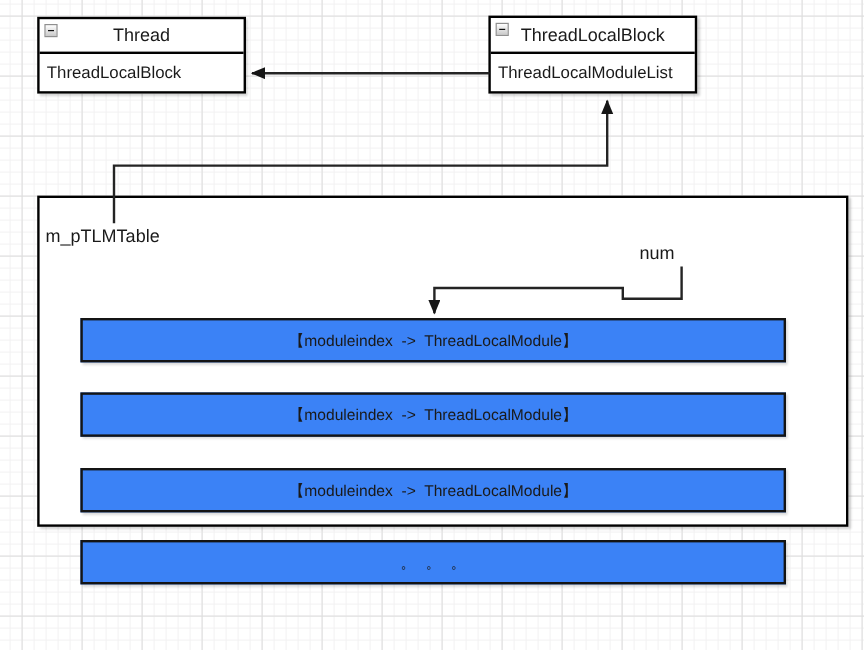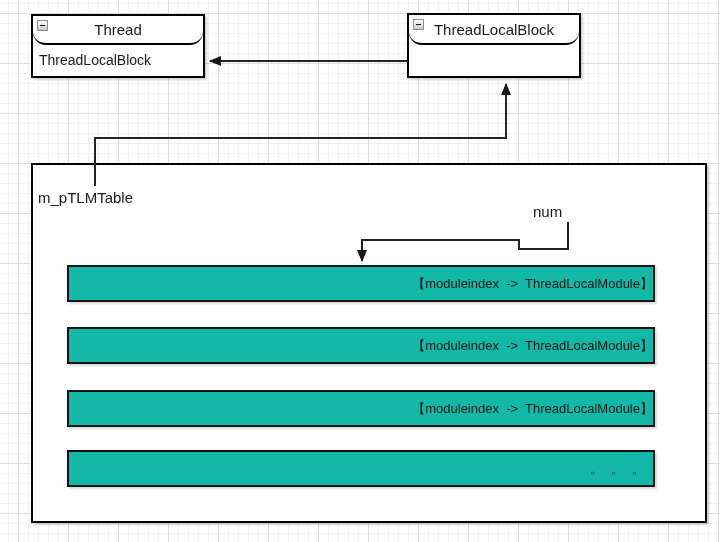--- a/index.html
+++ b/index.html
@@ -16,44 +16,44 @@
     background-size: 50px 50px, 50px 50px, 10px 10px, 10px 10px;
     background-position: 18px 0, 0 13px, 8px 0, 0 3px;
   }
   .uml-box {
     position: absolute; background: #fff; border: 2px solid #000;
     box-sizing: border-box; box-shadow: 2px 2px 2px rgba(0,0,0,0.18); z-index: 2;
   }
   .uml-header {
     position: relative; border-bottom: 2px solid #000; box-sizing: border-box;
     display: flex; align-items: center; justify-content: center;
-    font-size: 15px; white-space: pre; border-radius: 13px;
+    font-size: 15px; white-space: pre;
   }
   .minus-icon {
     position: absolute; left: 4px; top: 4px; width: 11px; height: 11px;
     border: 1px solid #8f8f8f; box-sizing: border-box;
     background: linear-gradient(#ffffff, #c9c9c9);
     display: flex; align-items: center; justify-content: center;
   }
   .minus-icon::after { content: ""; width: 5px; height: 1px; background: #111; }
   .uml-body {
     display: flex; align-items: center; padding-left: 6px;
     font-size: 14px; white-space: pre; height: 29px;
   }
   #thread-box { left: 31px; top: 14px; width: 174px; height: 64px; }
   #thread-box .uml-header { height: 29px; }
   #tlb-box { left: 407px; top: 13px; width: 174px; height: 65px; }
   #tlb-box .uml-header { height: 30px; }
-  #big-box { left: 31px; top: 163px; width: 676px; height: 360px; }
+  #big-box { left: 31px; top: 163px; width: 676px; height: 276px; }
   #ptlm-label { position: absolute; left: 5px; top: 24px; font-size: 15px; }
   #num-label { position: absolute; left: 500px; top: 38px; font-size: 15px; }
   .tlm-row {
     position: absolute; left: 34px; width: 588px; height: 37px;
-    border: 2px solid #141414; background: #14b8a6; box-sizing: border-box;
-    display: flex; align-items: center; justify-content: flex-end;
+    border: 2px solid #141414; background: #3b82f6; box-sizing: border-box;
+    display: flex; align-items: center; justify-content: center;
     box-shadow: 2px 2px 2px rgba(0,0,0,0.15);
   }
   .tlm-row .row-text { font-size: 13px; white-space: pre; }
   #row-1 { top: 100px; }
   #row-2 { top: 162px; }
   #row-3 { top: 225px; }
   #row-4 { top: 285px; }
   #row-4 .row-text { letter-spacing: 8px; padding-left: 8px; }
   #watermark {
     position: absolute; right: 3px; bottom: 2px;
@@ -73,20 +73,21 @@
     <span>Thread</span>
   </div>
   <div class="uml-body">ThreadLocalBlock</div>
 </div>
 
 <div class="uml-box" id="tlb-box">
   <div class="uml-header">
     <span class="minus-icon"></span>
     <span>ThreadLocalBlock</span>
   </div>
+  <div class="uml-body">ThreadLocalModuleList</div>
 </div>
 
 <div class="uml-box" id="big-box">
   <div id="ptlm-label">m_pTLMTable</div>
   <div id="num-label">num</div>
 
   <div class="tlm-row" id="row-1">
     <span class="row-text">【moduleindex  -&gt;  ThreadLocalModule】</span>
   </div>
   <div class="tlm-row" id="row-2">

